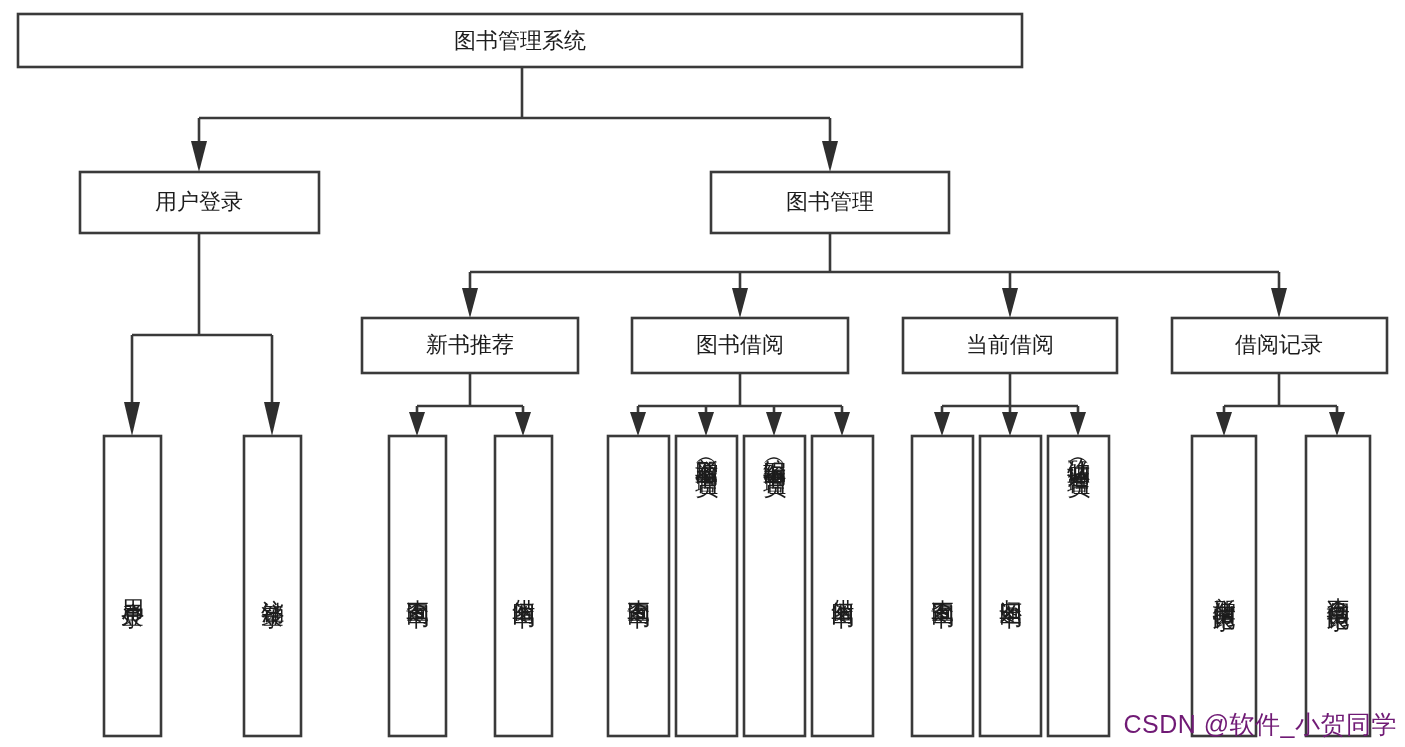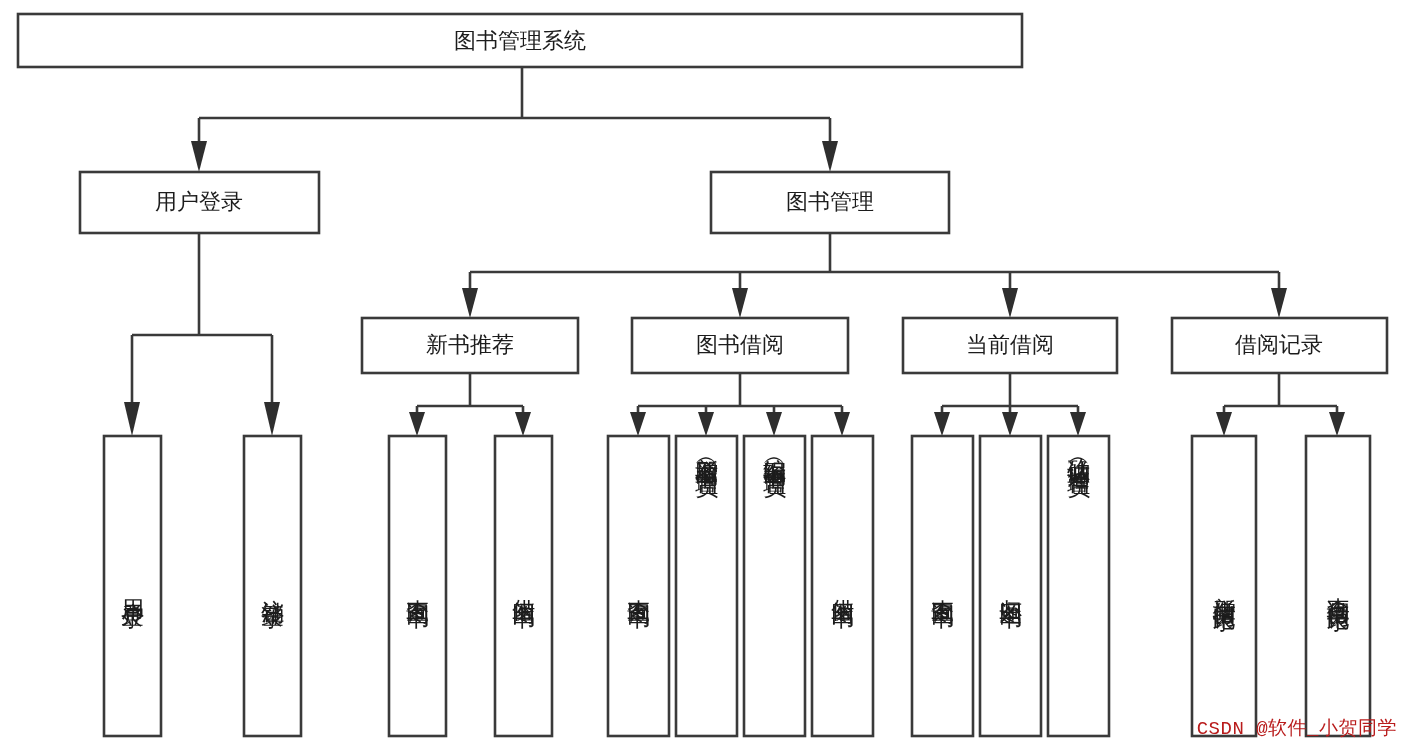--- a/index.html
+++ b/index.html
@@ -62,23 +62,23 @@
     line-height: 1.02;
     letter-spacing: 2.5px;
     color: #1c1c1c;
     white-space: nowrap;
     text-align: center;
   }
   .watermark {
     position: absolute;
     right: 8px;
     bottom: 6px;
-    font-family: Liberation Mono, monospace;
-    font-size: 19px;
-    color: #b91c1c;
+    font-family: Liberation Sans, sans-serif;
+    font-size: 25px;
+    color: #701a75;
     letter-spacing: 0.5px;
     white-space: nowrap;
   }
 </style>
 </head>
 <body>
 
 <div id="stage">
 
   <svg id="chart-svg" viewBox="0 0 1405 747">

